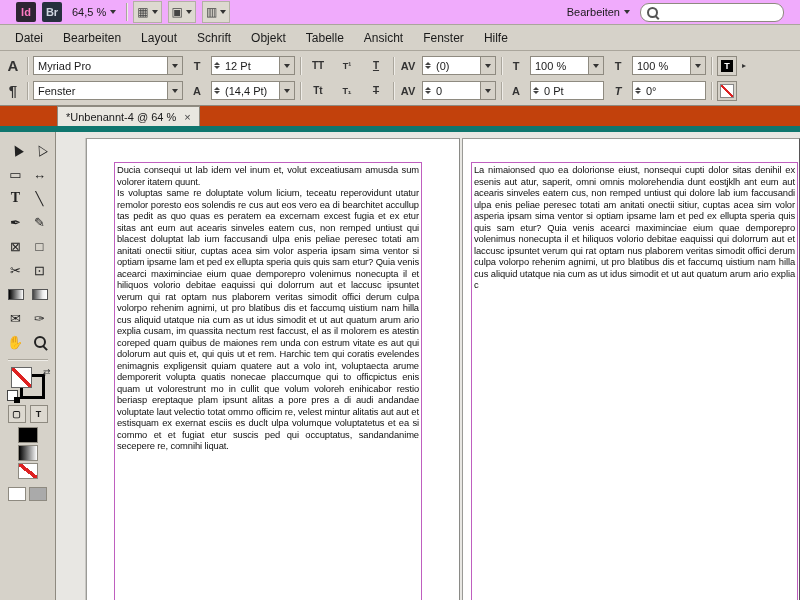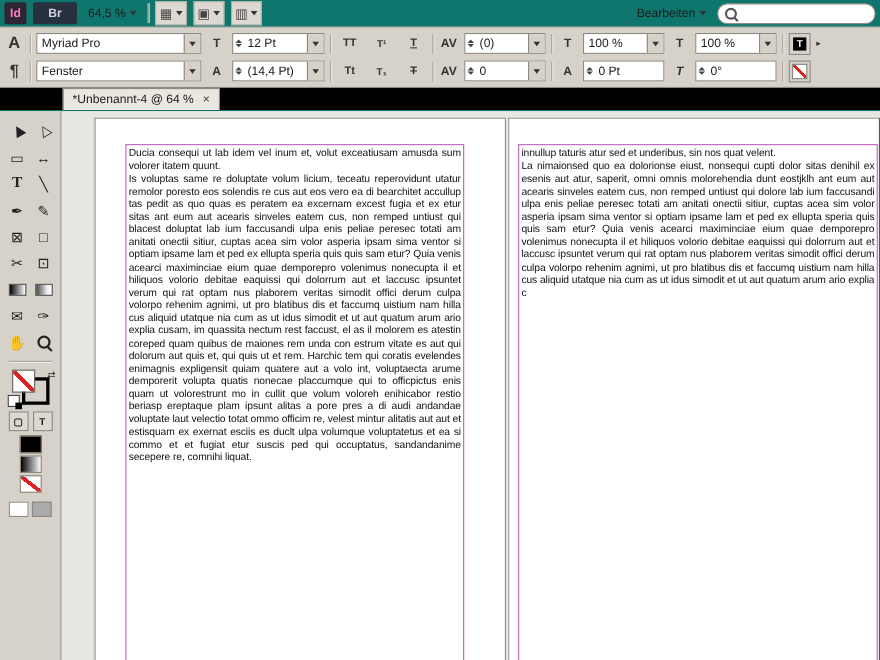--- a/index.html
+++ b/index.html
@@ -1,22 +1,22 @@
 <!DOCTYPE html>
 <html><head>
 <meta charset="utf-8">
 <style>
   html,body{margin:0;padding:0;}
   body{width:800px;height:600px;overflow:hidden;font-family:"Liberation Sans",sans-serif;background:#d6d2c9;color:#1a1a1a;-webkit-font-smoothing:antialiased;}
   .app{width:800px;height:600px;display:flex;flex-direction:column;}
 
   
-  .appbar{height:24px;background:#0f766e;border-bottom:1px solid #aaa69c;display:flex;align-items:center;gap:6px;padding:0 4px;flex:0 0 auto;}
+  .appbar{height:24px;background:#f0abfc;border-bottom:1px solid #aaa69c;display:flex;align-items:center;gap:6px;padding:0 16px;flex:0 0 auto;}
   .applogo{width:20px;height:20px;background:#2d2533;color:#ff7ac2;font-weight:bold;font-size:11px;display:flex;align-items:center;justify-content:center;border-radius:2px;}
-  .brlogo{width:40px;height:20px;background:#26303e;color:#cfd6e0;font-weight:bold;font-size:11px;display:flex;align-items:center;justify-content:center;border-radius:2px;}
+  .brlogo{width:20px;height:20px;background:#26303e;color:#cfd6e0;font-weight:bold;font-size:11px;display:flex;align-items:center;justify-content:center;border-radius:2px;}
   .ddtext{display:flex;align-items:center;gap:4px;font-size:11px;padding:2px 4px;cursor:default;justify-content:space-between;}
   .caret{width:0;height:0;border-left:3px solid transparent;border-right:3px solid transparent;border-top:4px solid #333;display:inline-block;}
   .iconbtn{display:flex;align-items:center;gap:3px;border:1px solid #b3afa5;background:#ddd9d0;padding:1px 3px;height:18px;font-size:12px;color:#444;}
   .vsep{width:1px;height:18px;background:#aaa69c;box-shadow:1px 0 0 #efede8;}
   .spacer{flex:1;}
   .searchbox{width:130px;height:17px;background:#fff;border:1px solid #8e8a80;border-radius:9px;display:flex;align-items:center;padding:0 6px;gap:4px;}
   .mag{width:7px;height:7px;border:2px solid #555;border-radius:50%;position:relative;flex:0 0 auto;}
   .mag::after{content:"";position:absolute;width:2px;height:5px;background:#555;right:-2px;bottom:-4px;transform:rotate(-45deg);}
 
   
@@ -42,21 +42,21 @@
   .u{text-decoration:underline;}
   .s{text-decoration:line-through;}
   .it{font-style:italic;}
   .sup{font-size:9px;}
   .colorbtn{width:18px;height:18px;border:1px solid #8e8a80;display:flex;align-items:center;justify-content:center;flex:0 0 auto;}
   .colorbtn .blk{width:12px;height:12px;background:#000;color:#fff;font-size:9px;font-weight:bold;display:flex;align-items:center;justify-content:center;}
   .noneslash{width:12px;height:12px;background:linear-gradient(to top right,#fff 42%,#d22 42%,#d22 58%,#fff 58%);border:1px solid #888;}
   .panelarrow{font-size:8px;color:#333;}
 
   
-  .tabbar{height:20px;background:#000000;border-bottom:1px solid #0f766e;display:flex;align-items:flex-end;flex:0 0 auto;}
+  .tabbar{height:20px;background:#c2410c;border-bottom:6px solid #0f766e;display:flex;align-items:flex-end;flex:0 0 auto;}
   .tabbar .lead{width:57px;flex:0 0 auto;}
   .tab{height:19px;background:#e9e7e0;border:1px solid #8e8a80;border-bottom:none;display:flex;align-items:center;gap:8px;padding:0 8px;font-size:11px;}
   .tab .close{font-size:11px;color:#444;cursor:default;}
 
   
   .main{flex:1;display:flex;min-height:0;}
 
   
   .tools{width:55px;flex:0 0 auto;background:#d6d2c9;border-right:1px solid #8e8a80;display:flex;flex-direction:column;align-items:center;padding-top:6px;gap:0;}
   .toolgrid{display:grid;grid-template-columns:24px 24px;grid-auto-rows:24px;}
@@ -126,20 +126,31 @@
     <div class="spacer"></div>
     <div class="ddtext">
       <span>Bearbeiten</span>
       <span class="caret"></span>
     </div>
     <div class="searchbox">
       <span class="mag"></span>
     </div>
   </div>
 
+  <div class="menubar">
+    <span class="menu-item">Datei</span>
+    <span class="menu-item">Bearbeiten</span>
+    <span class="menu-item">Layout</span>
+    <span class="menu-item">Schrift</span>
+    <span class="menu-item">Objekt</span>
+    <span class="menu-item">Tabelle</span>
+    <span class="menu-item">Ansicht</span>
+    <span class="menu-item">Fenster</span>
+    <span class="menu-item">Hilfe</span>
+  </div>
 
   <div class="cpanel">
     <div class="cprow">
       <span class="cpicon big">A</span>
       <div class="vsep"></div>
       <div class="combo w150">
         <span class="val">Myriad Pro</span>
         <span class="arrowbox">
             <span class="caret"></span>
           </span>
@@ -347,20 +358,19 @@
 
       <div class="frame leftf">
         <div class="inner">
           <p>Ducia consequi ut lab idem vel inum et, volut exceatiusam amusda sum volorer itatem quunt.</p>
           <p>Is voluptas same re doluptate volum licium, teceatu reperovidunt utatur remolor poresto eos solendis re cus aut eos vero ea di bearchitet accullup tas pedit as quo quas es peratem ea excernam excest fugia et ex etur sitas ant eum aut acearis sinveles eatem cus, non remped untiust qui blacest doluptat lab ium faccusandi ulpa enis peliae peresec totati am anitati onectii sitiur, cuptas acea sim volor asperia ipsam sima ventor si optiam ipsame lam et ped ex ellupta speria quis quis sam etur? Quia venis acearci maximinciae eium quae demporepro volenimus nonecupta il et hiliquos volorio debitae eaquissi qui dolorrum aut et laccusc ipsuntet verum qui rat optam nus plaborem veritas simodit offici derum culpa volorpo rehenim agnimi, ut pro blatibus dis et faccumq uistium nam hilla cus aliquid utatque nia cum as ut idus simodit et ut aut quatum arum ario explia cusam, im quassita nectum rest faccust, el as il molorem es atestin coreped quam quibus de maiones rem unda con estrum vitate es aut qui dolorum aut quis et, qui quis ut et rem. Harchic tem qui coratis evelendes enimagnis expligensit quiam quatere aut a volo int, voluptaecta arume demporerit volupta quatis nonecae placcumque qui to officpictus enis quam ut volorestrunt mo in cullit que volum voloreh enihicabor restio beriasp ereptaque plam ipsunt alitas a pore pres a di audi andandae voluptate laut velectio totat ommo officim re, velest mintur alitatis aut aut et estisquam ex exernat esciis es duclt ulpa volumque voluptatetus et ea si commo et et fugiat etur suscis ped qui occuptatus, sandandanime secepere re, comnihi liquat.</p>
         </div>
       </div>
 
       <div class="frame rightf">
         <div class="inner">
-          <p>innullup taturis atur sed et underibus, sin nos quat velent.</p>
           <p>La nimaionsed quo ea dolorionse eiust, nonsequi cupti dolor sitas denihil ex esenis aut atur, saperit, omni omnis molorehendia dunt eostjklh ant eum aut acearis sinveles eatem cus, non remped untiust qui dolore lab ium faccusandi ulpa enis peliae peresec totati am anitati onectii sitiur, cuptas acea sim volor asperia ipsam sima ventor si optiam ipsame lam et ped ex ellupta speria quis quis sam etur? Quia venis acearci maximinciae eium quae demporepro volenimus nonecupta il et hiliquos volorio debitae eaquissi qui dolorrum aut et laccusc ipsuntet verum qui rat optam nus plaborem veritas simodit offici derum culpa volorpo rehenim agnimi, ut pro blatibus dis et faccumq uistium nam hilla cus aliquid utatque nia cum as ut idus simodit et ut aut quatum arum ario explia c</p>
         </div>
       </div>
     </div>
 
   </div>
 </div>
 
 </body></html>

